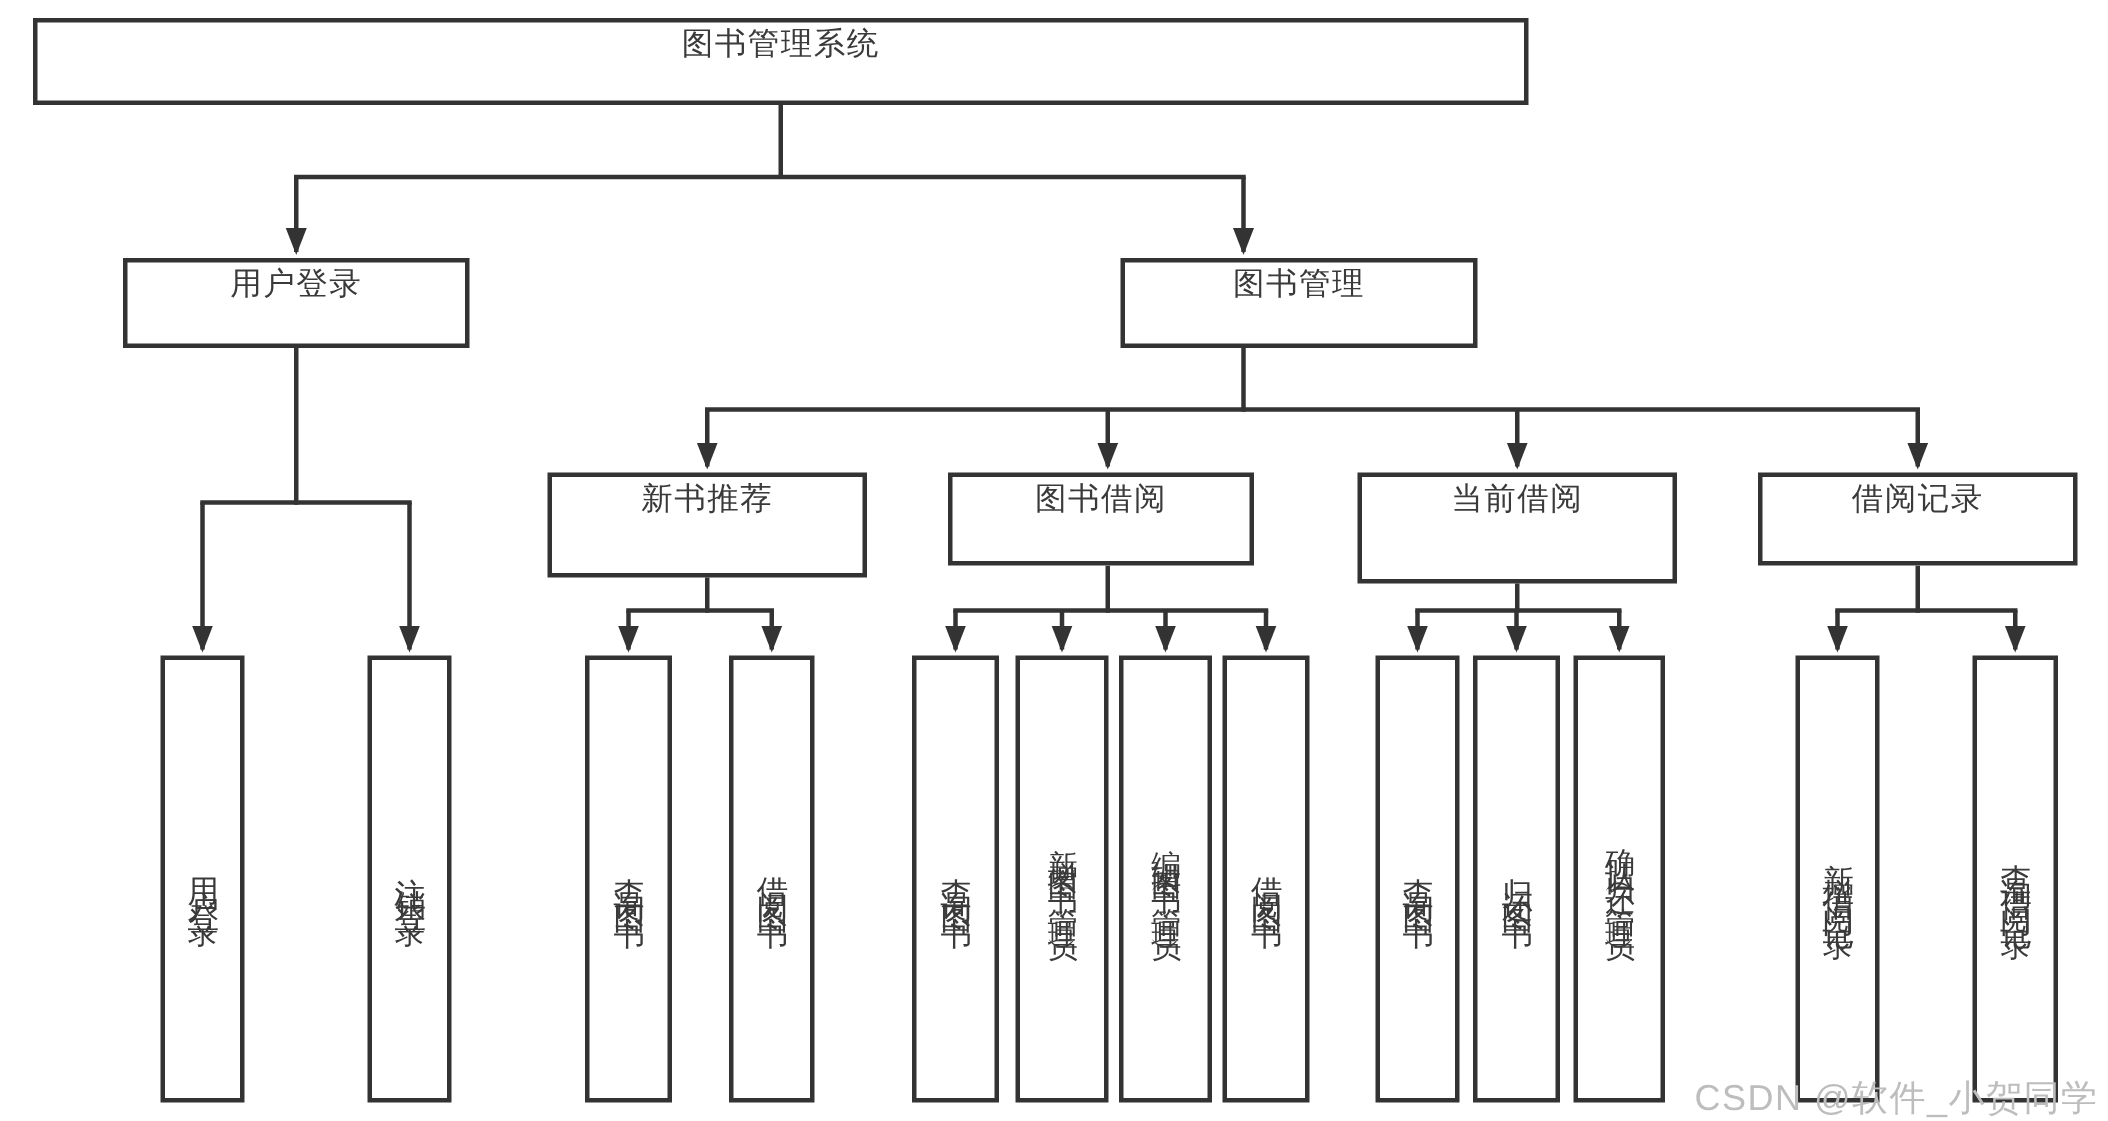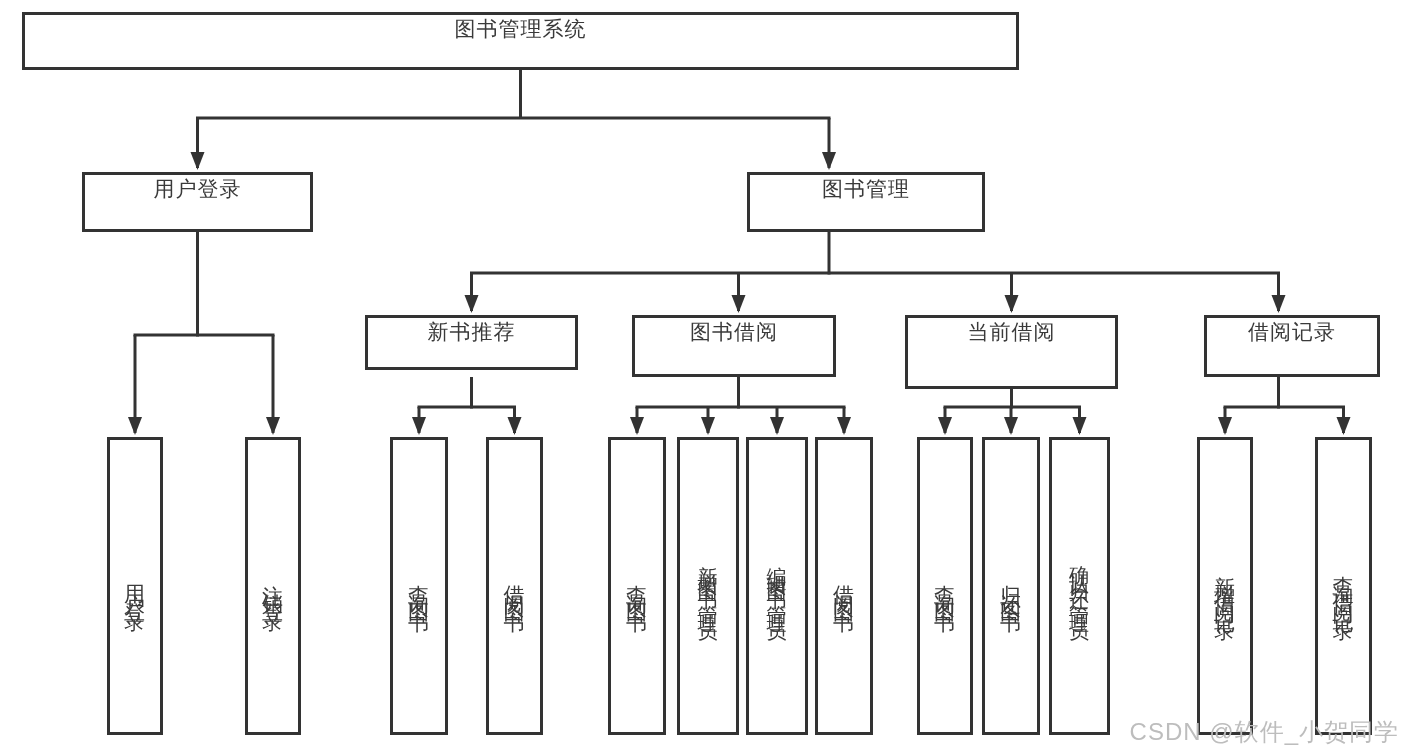--- a/index.html
+++ b/index.html
@@ -22,24 +22,24 @@
   .vbox .vlabel {
     writing-mode:vertical-rl; text-orientation:mixed; line-height:1;
     font-size:21px; letter-spacing:9px; color:#3a3a3a;
   }
   
   #n-root   { left:22px;  top:12px;  width:997px; height:58px; }
   
   #n-login  { left:82px;  top:172px; width:231px; height:60px; }
   #n-mgmt   { left:710px; top:172px; width:238px; height:60px;margin-left:37px; }
   
-  #n-nbr    { left:365px;  top:315px; width:213px; height:55px; }
+  #n-nbr    { left:365px;  top:315px; width:213px; height:70px; }
   #n-bb     { left:632px;  top:315px; width:204px; height:62px; }
   #n-cb     { left:905px;  top:315px; width:213px; height:74px; }
-  #n-br     { left:1204px; top:315px; width:176px; height:62px; }
+  #n-br     { left:1172px; top:315px; width:213px; height:62px; }
   
   #l-login1 { left:107px;  top:437px; width:56px; height:298px; }
   #l-login2 { left:245px;  top:437px; width:56px; height:298px; }
   #l-nbr1   { left:390px;  top:437px; width:58px; height:298px; }
   #l-nbr2   { left:486px;  top:437px; width:57px; height:298px; }
   #l-bb1    { left:608px;  top:437px; width:58px; height:298px; }
   #l-bb2    { left:677px;  top:437px; width:62px; height:298px; }
   #l-bb3    { left:746px;  top:437px; width:62px; height:298px; }
   #l-bb4    { left:815px;  top:437px; width:58px; height:298px; }
   #l-cb1    { left:917px;  top:437px; width:56px; height:298px; }

